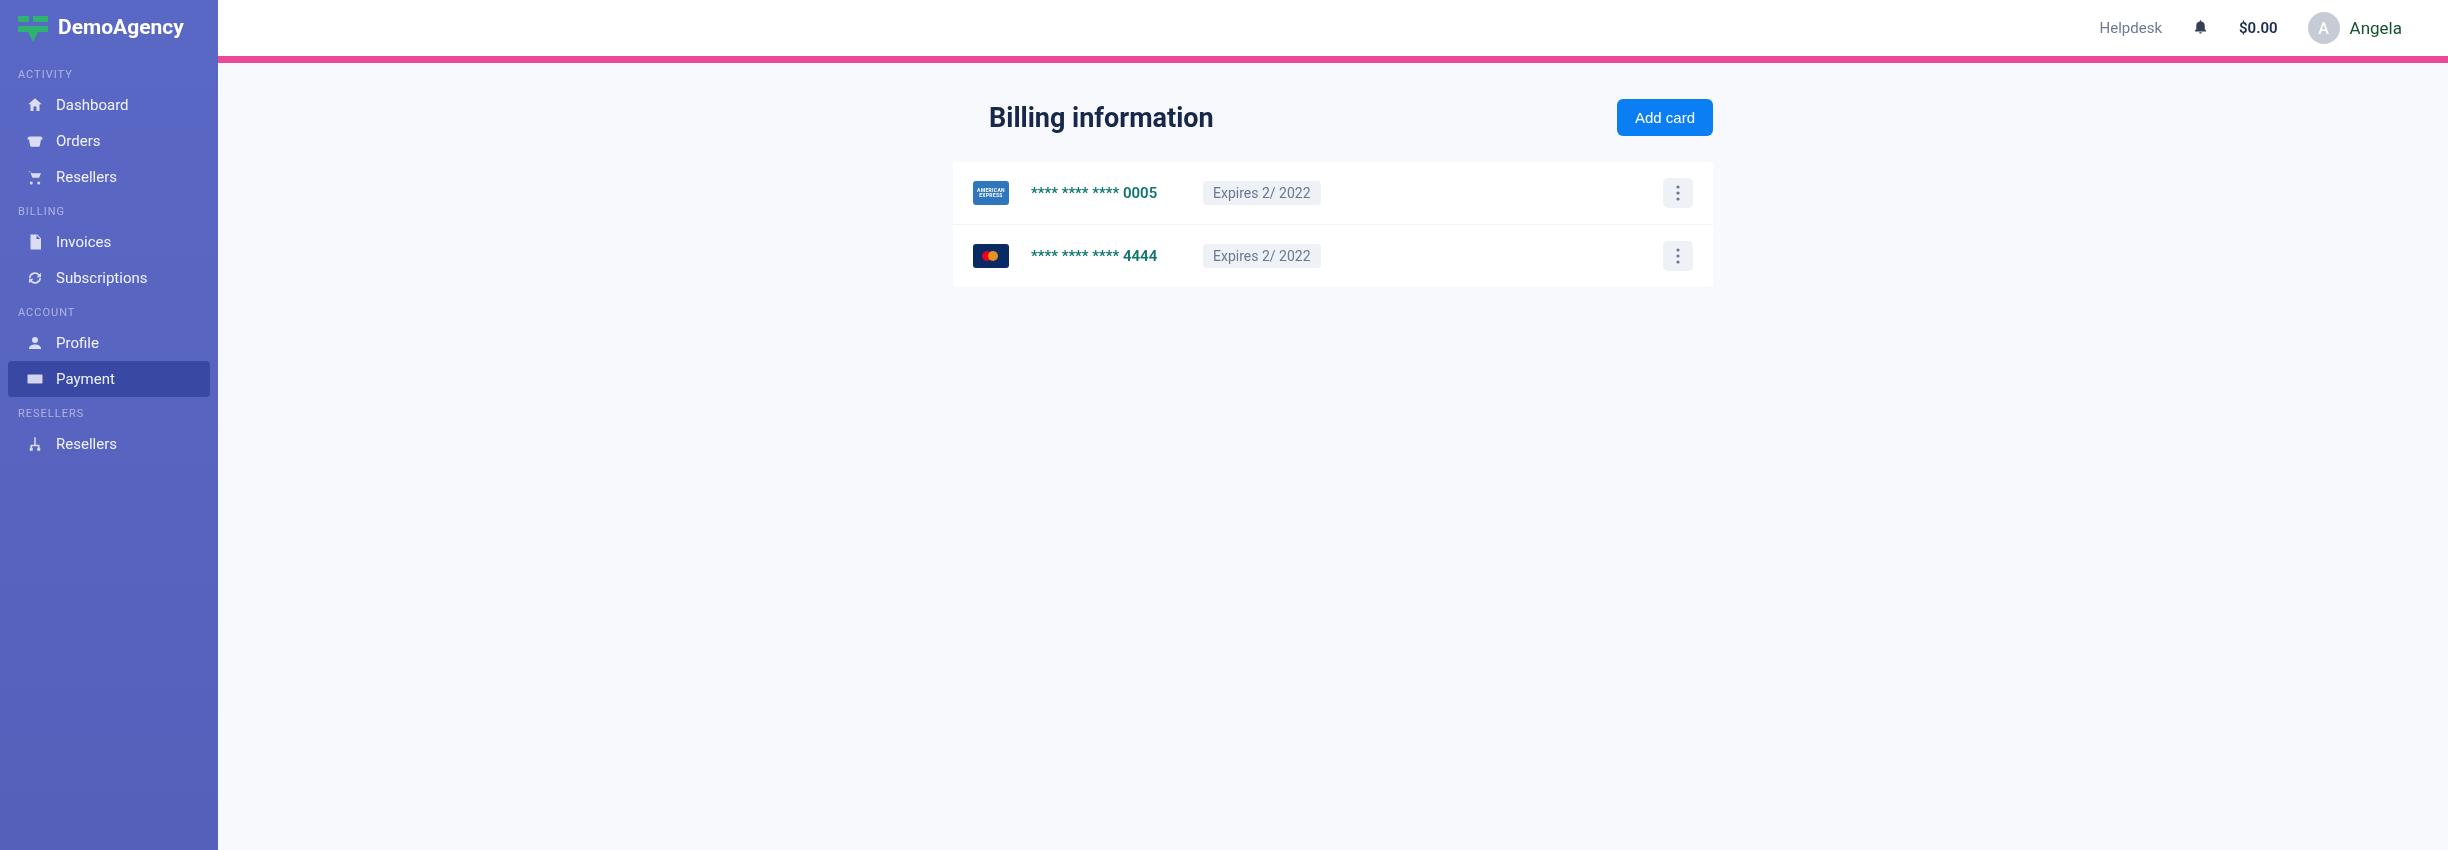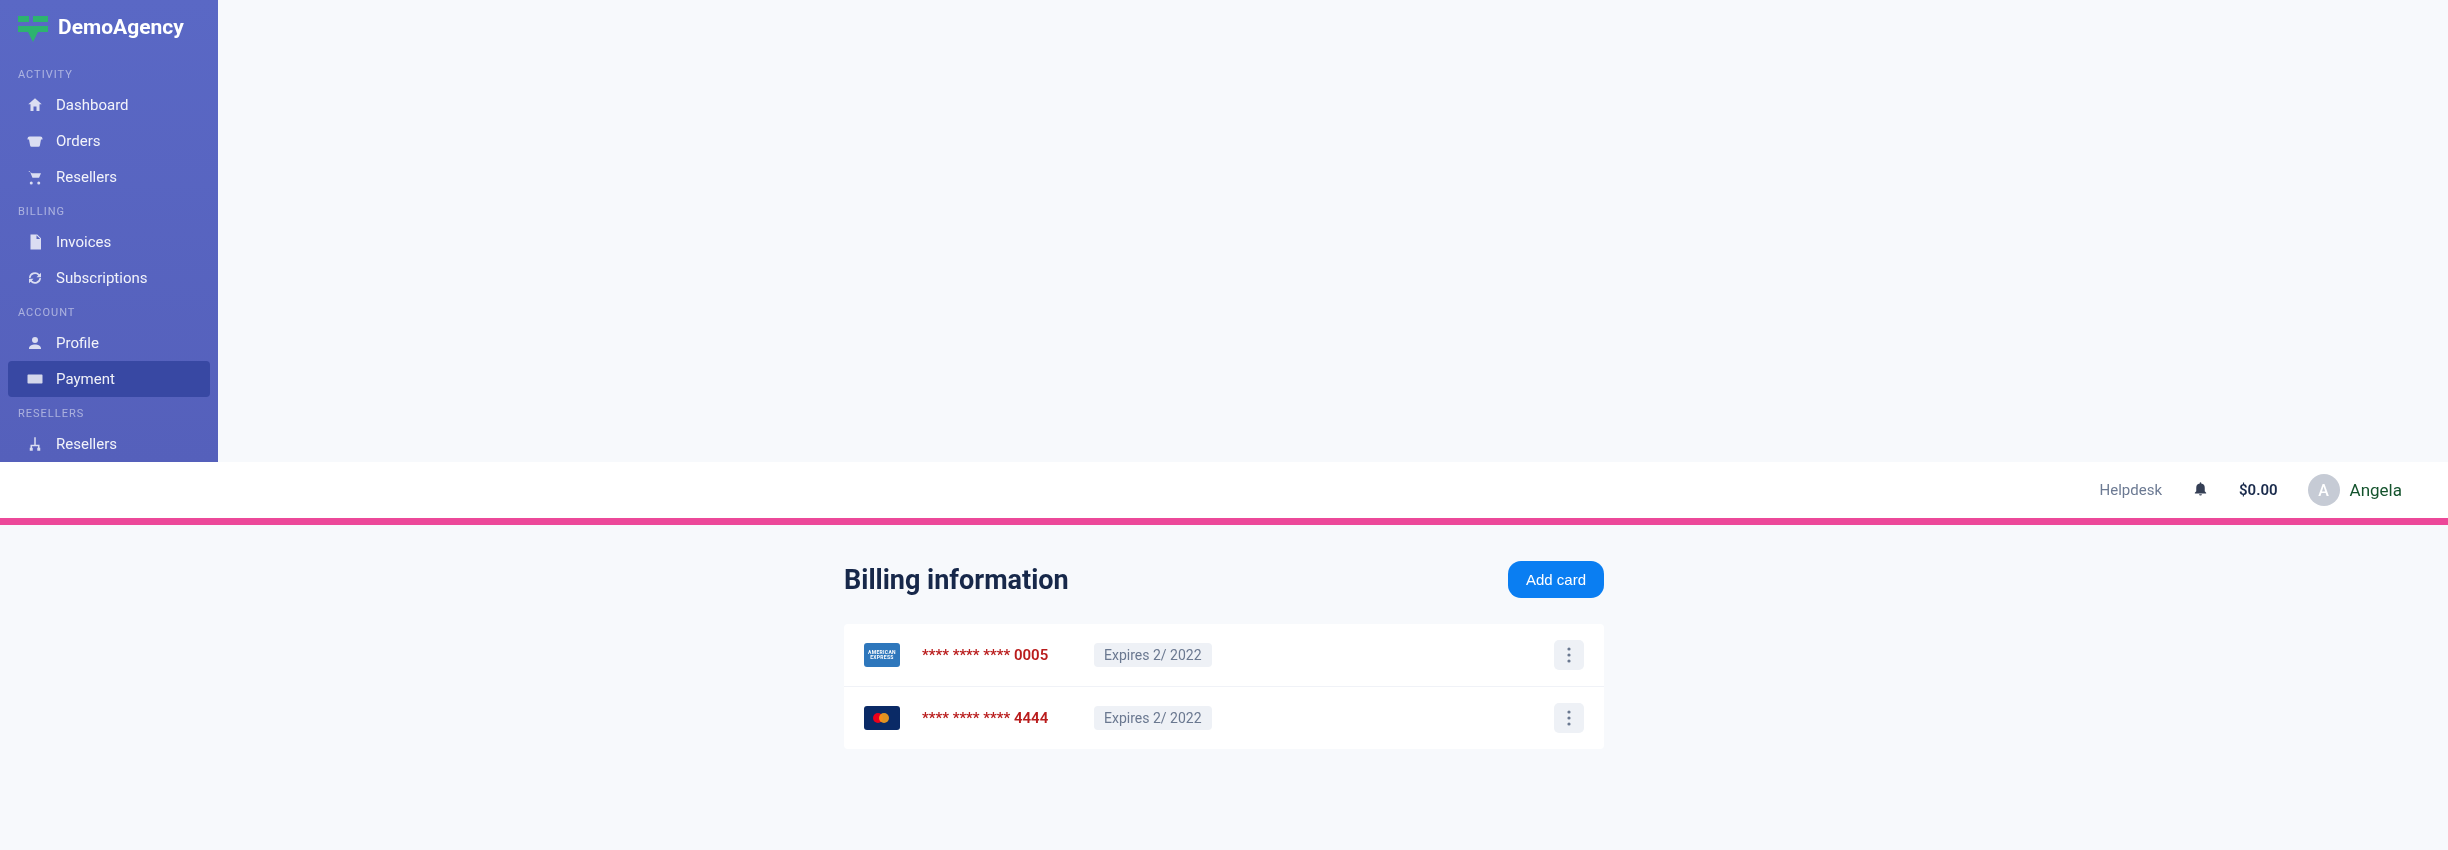--- a/index.html
+++ b/index.html
@@ -8,21 +8,20 @@
       padding: 0;
     }
     body {
       font-family: -apple-system, BlinkMacSystemFont, "Segoe UI", Roboto, Helvetica, Arial, sans-serif;
       background: #f7f9fc;
       color: #1a2b4c;
     }
     .app {
       display: flex;
       min-height: 100vh;
-      flex-direction: column;
     }
     
     .sidebar {
       width: 218px;
       background: linear-gradient(180deg, #5a68c5 0%, #5560bb 100%);
       background-color: #5a66c3;
       color: #fff;
       display: flex;
       flex-direction: column;
       padding-top: 14px;
@@ -128,31 +127,32 @@
     }
     .panel {
       width: 100%;
       max-width: 760px;
     }
     .panel-header {
       display: flex;
       align-items: center;
       justify-content: space-between;
       margin-bottom: 26px;
+      margin-left: 36px;
     }
     .page-title {
       font-size: 27px;
       font-weight: 700;
       color: #17284a;
     }
     .add-btn {
       background: #0a7ef2;
       color: #fff;
       border: none;
-      border-radius: 13px;
+      border-radius: 6px;
       padding: 10px 18px;
       font-size: 15px;
       font-weight: 500;
       cursor: pointer;
     }
     .card-list {
       background: #fff;
       border-radius: 4px;
       overflow: hidden;
     }
@@ -183,21 +183,21 @@
     .brand-mc::after {
       content: '';
       position: absolute;
       width: 10px; height: 10px; border-radius: 50%;
       top: 7px;
     }
     .brand-mc::before { left: 9px; background: #eb001b; }
     .brand-mc::after { left: 15px; background: #f79e1b; opacity: 0.9; }
     .brand-visa { background: #1434a4; font-style: italic; font-size: 9px; }
     .card-number {
-      color: #b91c1c;
+      color: #0f766e;
       font-weight: 600;
       font-size: 15px;
       min-width: 150px;
     }
     .pill {
       background: #eef1f6;
       color: #6a7890;
       font-size: 14px;
       padding: 4px 10px;
       border-radius: 4px;

